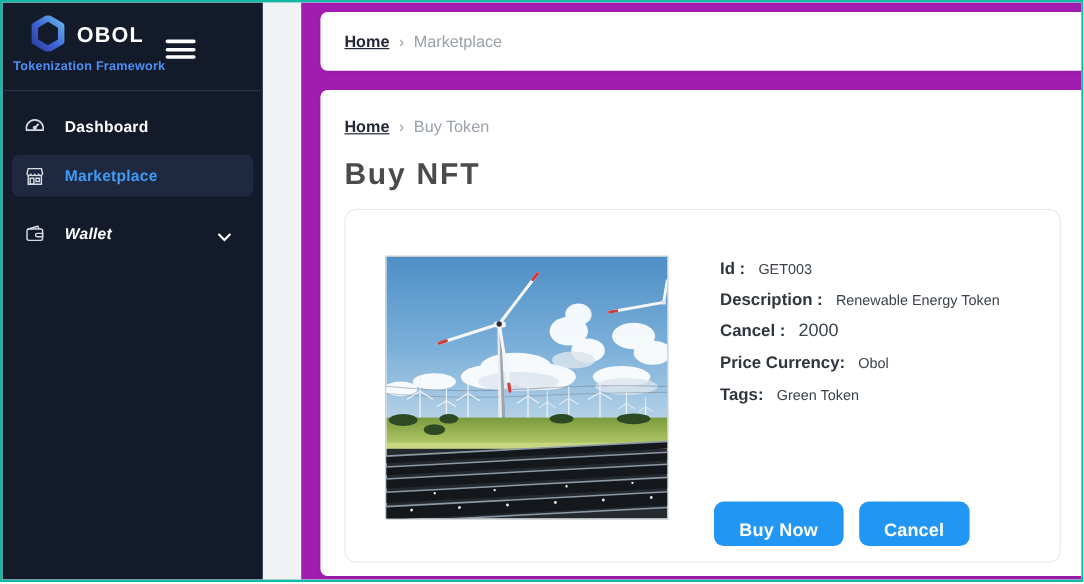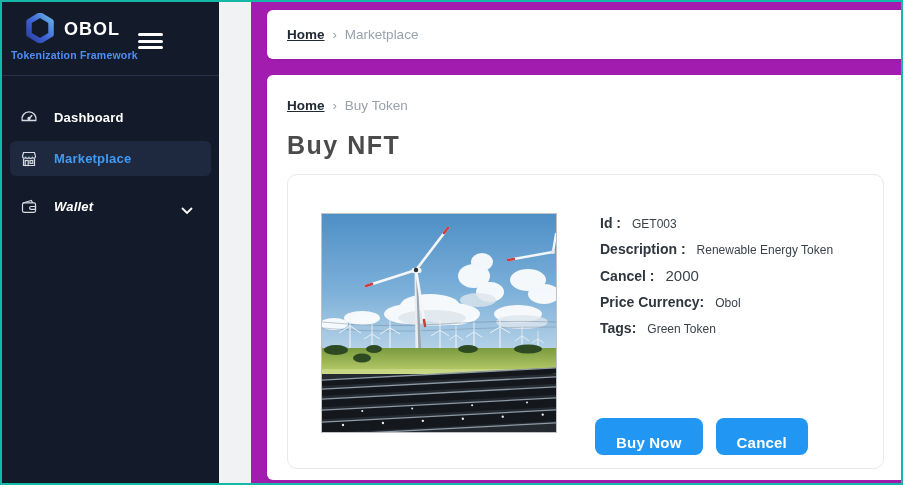--- a/index.html
+++ b/index.html
@@ -20,21 +20,21 @@
     position:absolute; left:62px; top:17px; color:#ffffff;
     font-size:18px; font-weight:bold; letter-spacing:1px;
   }
   .brand-subtitle {
     position:absolute; left:9px; top:47px; color:#4e8ef7;
     font-size:10.5px; font-weight:bold; letter-spacing:.2px;
   }
   .hamburger { position:absolute; left:136px; top:31px; width:25px; height:16px; cursor:pointer; }
   .hamburger span { display:block; height:3px; background:#ffffff; border-radius:2px; margin-bottom:3.5px; }
 
-  .nav { position:absolute; top:75px; left:0; right:0; padding-top:8px;margin-top:12px; }
+  .nav { position:absolute; top:75px; left:0; right:0; padding-top:8px; }
   .nav-item {
     position:relative; height:28px; margin:6px 8px; display:flex; align-items:center;
     color:#ffffff; cursor:pointer; border-radius:6px; padding:0 10px;
   }
   .nav-item .nav-icon { width:18px; height:18px; margin-right:16px; flex:0 0 18px; }
   .nav-item .nav-label { font-size:13px; font-weight:bold; letter-spacing:.2px; }
   .nav-item.active { background:#1e2940; height:35px; margin:10px 8px; }
   .nav-item.active .nav-label { color:#3f9bf5; }
   .nav-item.wallet { margin-top:16px;font-style:italic; }
   .chevron { position:absolute; right:18px; top:9px; }

